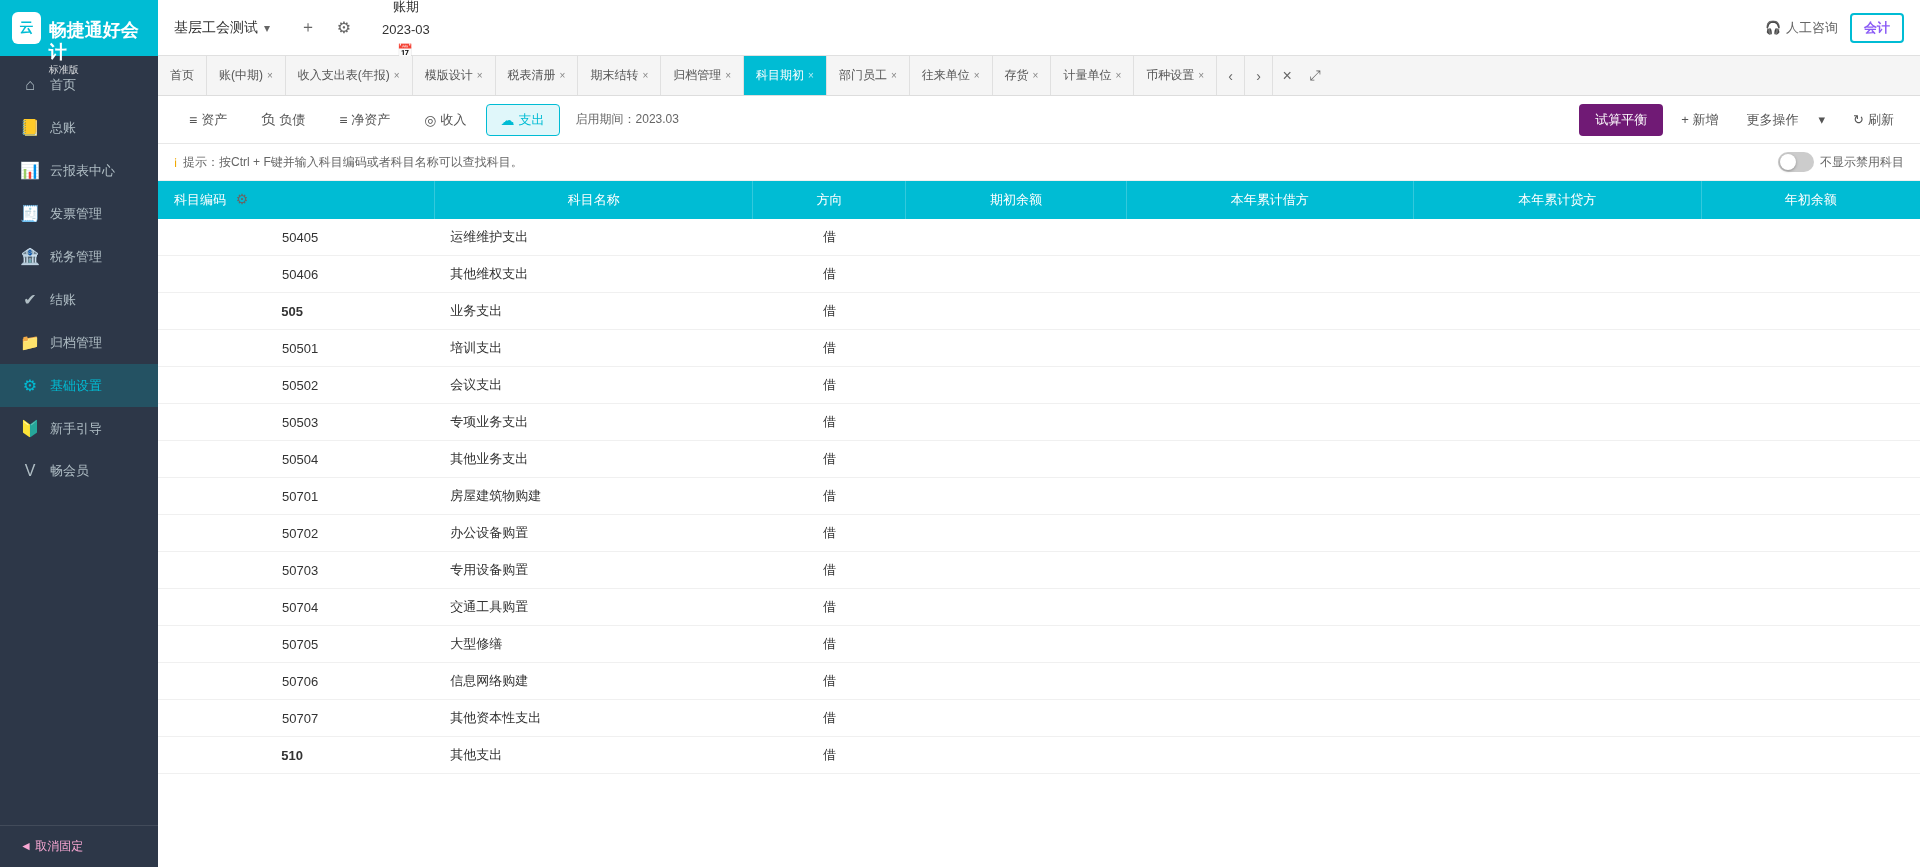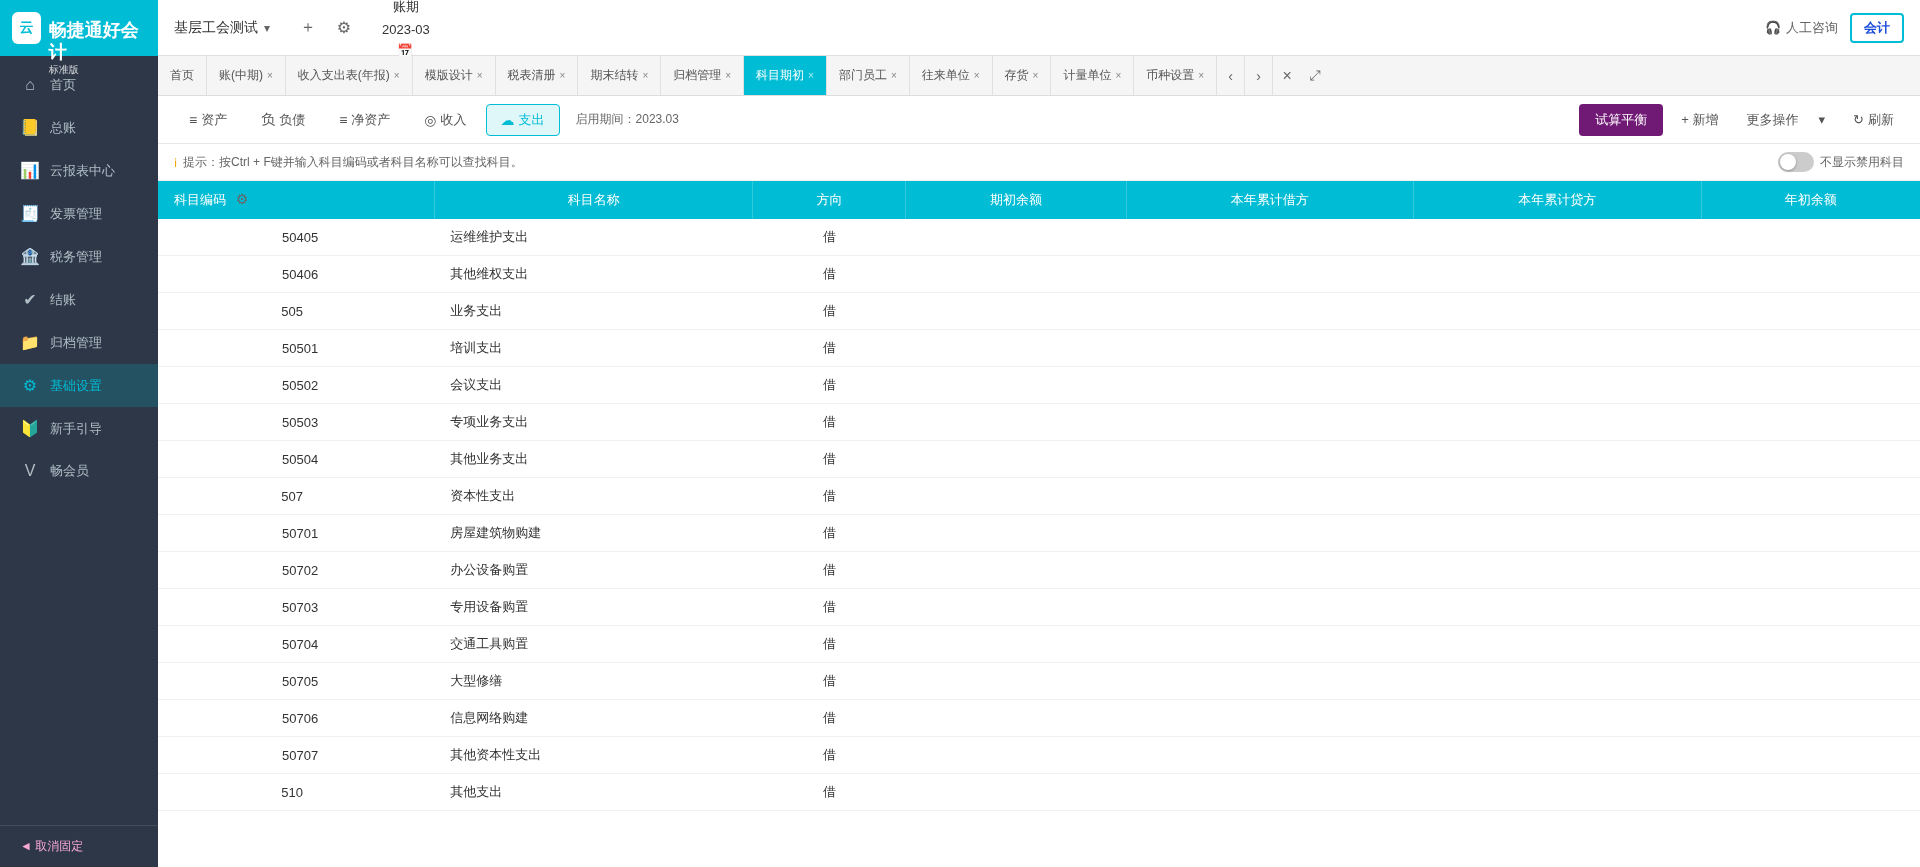--- a/index.html
+++ b/index.html
@@ -89,21 +89,21 @@
       display: flex; align-items: center; justify-content: center;
       cursor: pointer;
       color: #666;
       font-size: 16px;
     }
     .period-info { display: flex; align-items: center; gap: 6px; color: #333; font-size: 13px; flex-direction: column; }
     .header-right { margin-left: auto; display: flex; align-items: center; gap: 12px; }
     .consulting-btn { display: flex; align-items: center; gap: 4px; color: #666; cursor: pointer; font-size: 13px; }
     .account-badge {
       border: 2px solid #00bcd4;
-      color: #1d4ed8;
+      color: #8b5cf6;
       padding: 4px 12px;
       border-radius: 4px;
       font-size: 13px;
       cursor: pointer;
       font-weight: bold;
     }
 
     
     .tabs-bar {
       background: #f5f5f5;
@@ -237,21 +237,21 @@
     thead th:last-child { border-right: none; }
     .th-code { text-align: left; }
     tbody tr { border-bottom: 1px solid #f0f0f0; }
     td {
       padding: 9px 16px;
       color: #333;
       font-size: 13px;
       text-align: center;
     }
     td.code-cell { text-align: center; color: #333; padding-left: 24px; }
-    td.code-cell.level1 { padding-left: 8px; font-weight: 400; }
+    td.code-cell.level1 { padding-left: 8px; font-weight: 700; }
     td.name-cell { text-align: left; }
     td.dir-cell { text-align: center; color: #333; }
 
     .settings-icon { color: #666; cursor: pointer; margin-left: 6px; font-size: 14px; }
 
     
     .table-container::-webkit-scrollbar { width: 8px; }
     .table-container::-webkit-scrollbar-track { background: #f0f0f0; }
     .table-container::-webkit-scrollbar-thumb { background: #ccc; border-radius: 4px; }
   </style>
@@ -525,29 +525,20 @@
           <tr>
     <td class="code-cell">50504</td>
     <td class="name-cell">其他业务支出</td>
     <td class="dir-cell">借</td>
     <td></td>
     <td></td>
     <td></td>
     <td></td>
   </tr>
           <tr>
-    <td class="code-cell level1">507</td>
-    <td class="name-cell">资本性支出</td>
-    <td class="dir-cell">借</td>
-    <td></td>
-    <td></td>
-    <td></td>
-    <td></td>
-  </tr>
-          <tr>
     <td class="code-cell">50701</td>
     <td class="name-cell">房屋建筑物购建</td>
     <td class="dir-cell">借</td>
     <td></td>
     <td></td>
     <td></td>
     <td></td>
   </tr>
           <tr>
     <td class="code-cell">50702</td>

